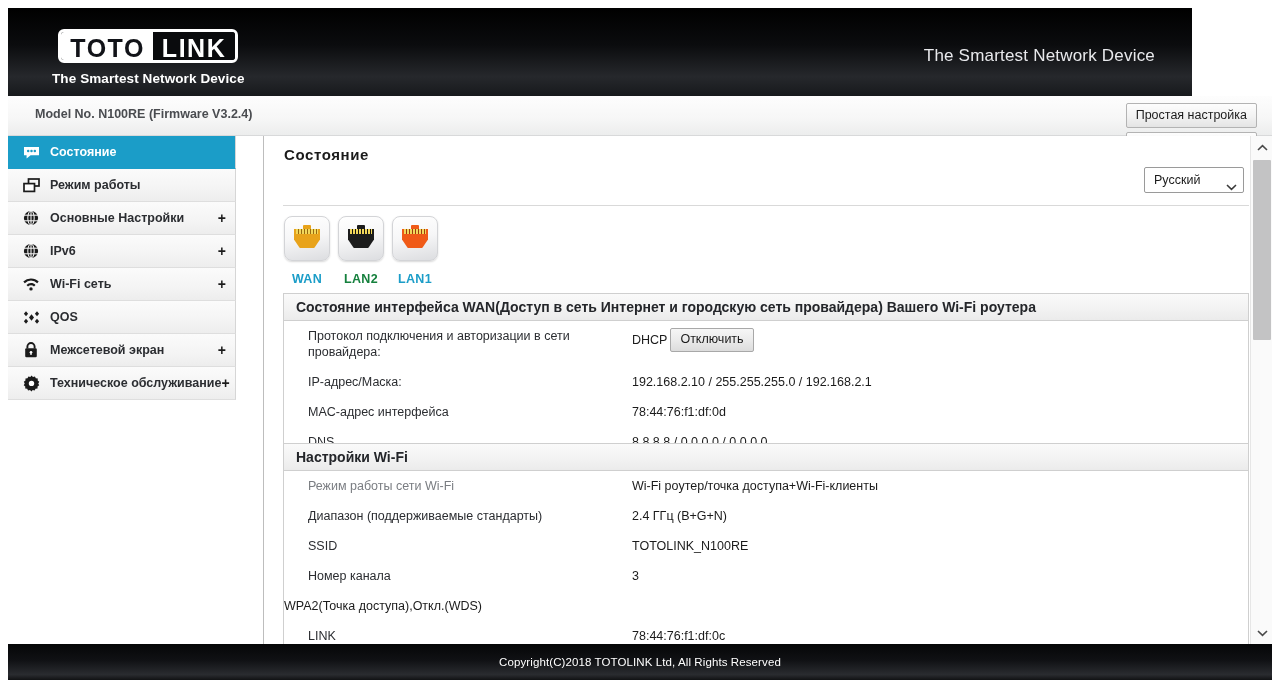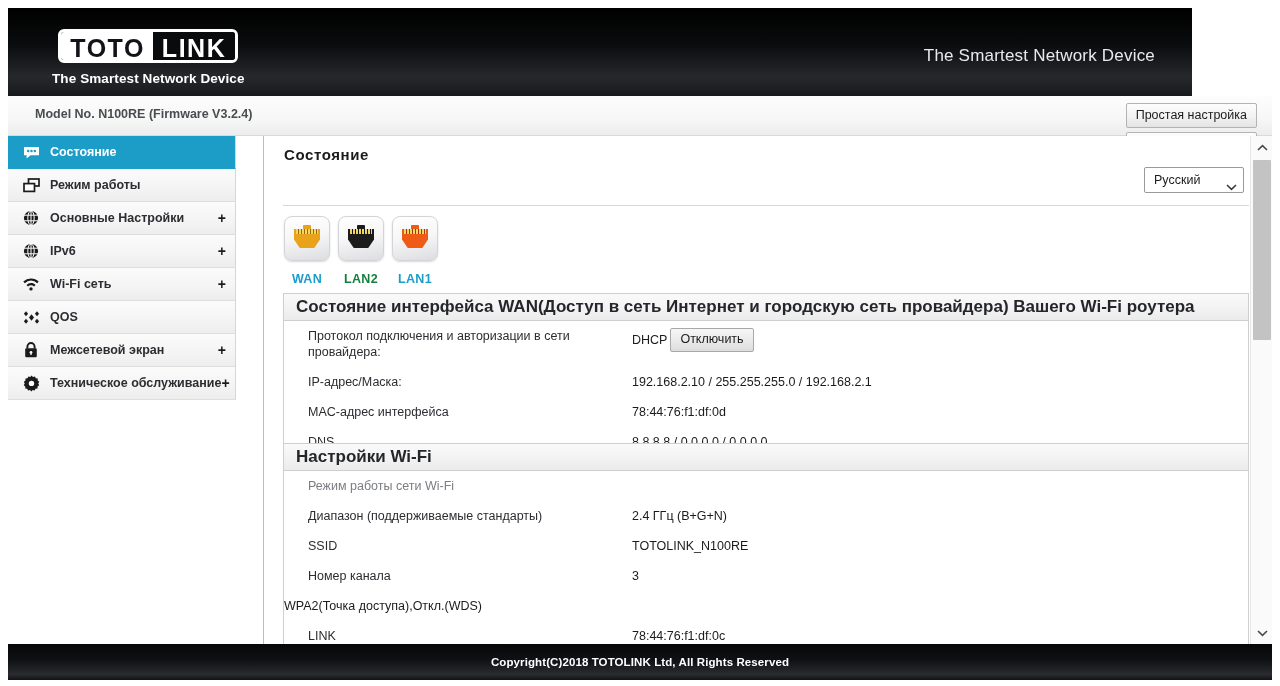--- a/index.html
+++ b/index.html
@@ -203,21 +203,21 @@
     position: absolute; left: 19px; right: 1px;
     border: 1px solid #cfcfcf;
     background: #ffffff;
   }
   .section-head {
     height: 27px;
     background: linear-gradient(180deg,#fafafa 0%, #f3f3f3 52%, #ebebeb 100%);
     border-bottom: 1px solid #cfcfcf;
     display: flex; align-items: center;
     padding-left: 12px;
-    font-size: 17px; font-weight: bold; color: #24262a;
+    font-size: 14px; font-weight: bold; color: #24262a;
   }
   .rows { padding: 0; }
   .row {
     display: flex; align-items: flex-start;
     min-height: 30px;
     padding: 7px 0 7px 0;
     gap: 48px;
   }
   .row .lbl {
     width: 300px; flex: 0 0 300px;
@@ -261,21 +261,21 @@
     cursor: pointer;
   }
 
   
   .footer {
     position: absolute; left: 8px; bottom: 6px; width: 1264px; height: 36px;
     background: linear-gradient(180deg,#050607 0%, #101114 45%, #2a2c30 85%, #111214 100%);
     display: flex; align-items: center; justify-content: center;
   }
   .footer-text {
-    color: #ffffff; font-size: 11.5px; font-weight: bold; letter-spacing: 0.1px;
+    color: #ffffff; font-size: 11.5px; font-weight: normal; letter-spacing: 0.1px;
   }
 </style>
 </head>
 <body>
 
 <div class="page">
 
   <div class="frame-top"></div>
   <div class="frame-left"></div>
   <div class="frame-right"></div>
@@ -491,20 +491,21 @@
               <div class="val">8.8.8.8 / 0.0.0.0 / 0.0.0.0</div>
             </div>
           </div>
         </div>
 
         <div class="section" style="top:307px;">
           <div class="section-head">Настройки Wi-Fi</div>
           <div class="rows">
             <div class="row">
               <div class="lbl dim">Режим работы сети Wi-Fi</div>
+              <div class="val">Wi-Fi роутер/точка доступа+Wi-Fi-клиенты</div>
             </div>
             <div class="row">
               <div class="lbl dark">Диапазон (поддерживаемые стандарты)</div>
               <div class="val">2.4 ГГц (B+G+N)</div>
             </div>
             <div class="row">
               <div class="lbl dark">SSID</div>
               <div class="val">TOTOLINK_N100RE</div>
             </div>
             <div class="row">

